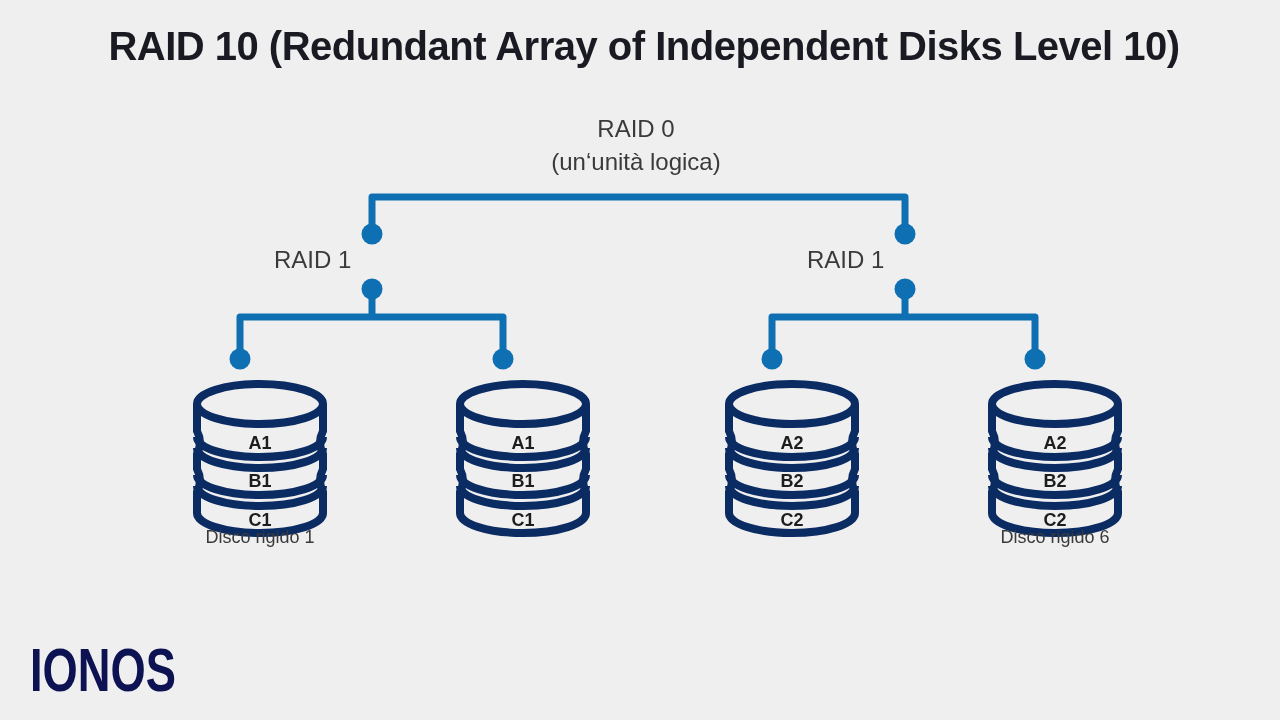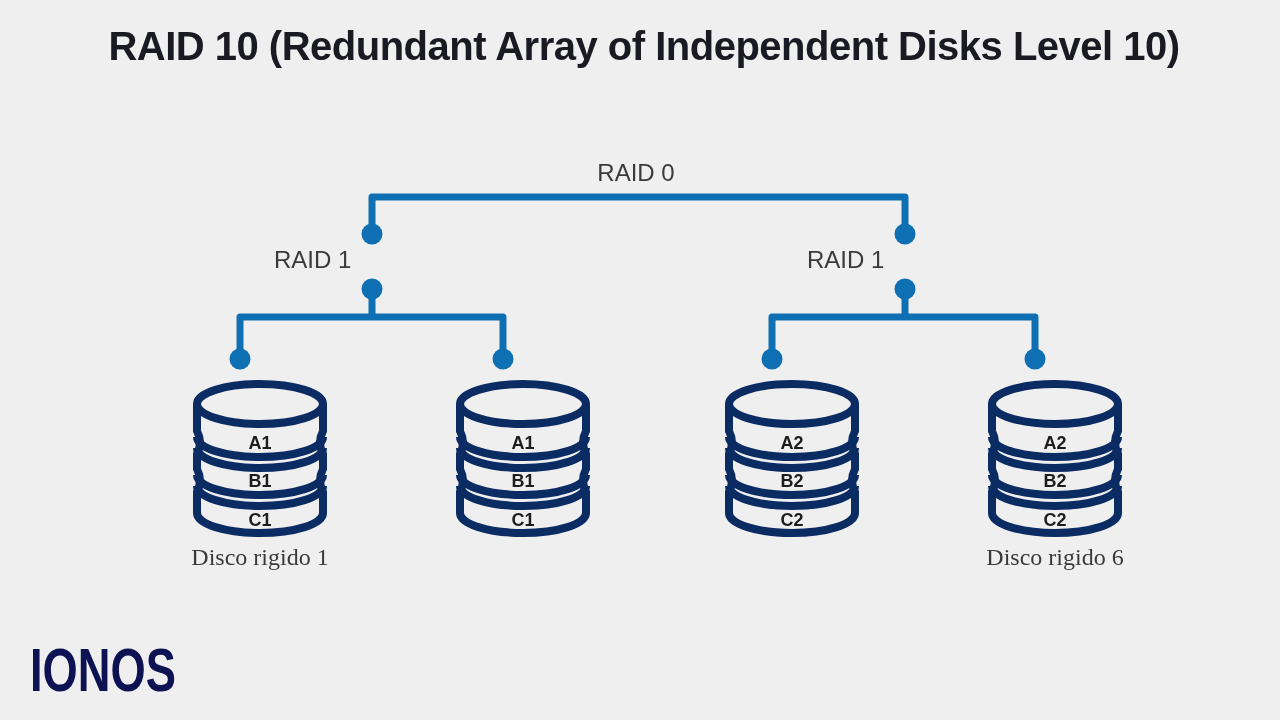--- a/index.html
+++ b/index.html
@@ -20,64 +20,63 @@
     color:#1A1A23;
     margin:4px;
   }
   .root-label{
     position:absolute;
     top:112px;left:436px;width:400px;
     text-align:center;
     font-size:24px;
     line-height:33px;
     color:#3A3A3A;
-    margin-top:44px;
   }
   .connectors{
     position:absolute;top:0;left:0;
   }
   .raid1-label{
     position:absolute;
     top:246px;width:200px;
     text-align:left;
     font-size:24px;
     color:#3A3A3A;
   }
   .raid1-label.left{left:274px;}
   .raid1-label.right{left:807px;}
   .disk{
     position:absolute;top:379px;width:140px;margin-left:20px;
   }
   .disk .disk-name{
     position:absolute;
-    top:165px;left:-50px;width:240px;
+    top:148px;left:-50px;width:240px;
     text-align:center;
-    font-size:24px;
+    font-size:18px;
     color:#3A3A3A;
     white-space:nowrap;
-    font-family:Liberation Serif, serif;
   }
   .disk-1{left:170px;}
   .disk-2{left:433px;}
   .disk-3{left:702px;}
   .disk-4{left:965px;}
   .logo{
     position:absolute;
     left:28px;top:640px;
   }
 </style>
 </head>
 <body>
 
 <div class="canvas">
 
   <h1 class="title">RAID 10 (Redundant Array of Independent Disks Level 10)</h1>
 
   <div class="root-label">
     <div>RAID 0</div>
+    <div>(un‘unità logica)</div>
   </div>
 
   <svg class="connectors" width="1280" height="720" viewBox="0 0 1280 720">
     <g fill="none" stroke="#0E70B3" stroke-width="7" stroke-linejoin="round">
       <path d="M372 234 V197 H905 V234"></path>
       <path d="M372 289 V317"></path>
       <path d="M905 289 V317"></path>
       <path d="M240 359 V317 H503 V359"></path>
       <path d="M772 359 V317 H1035 V359"></path>
     </g>

